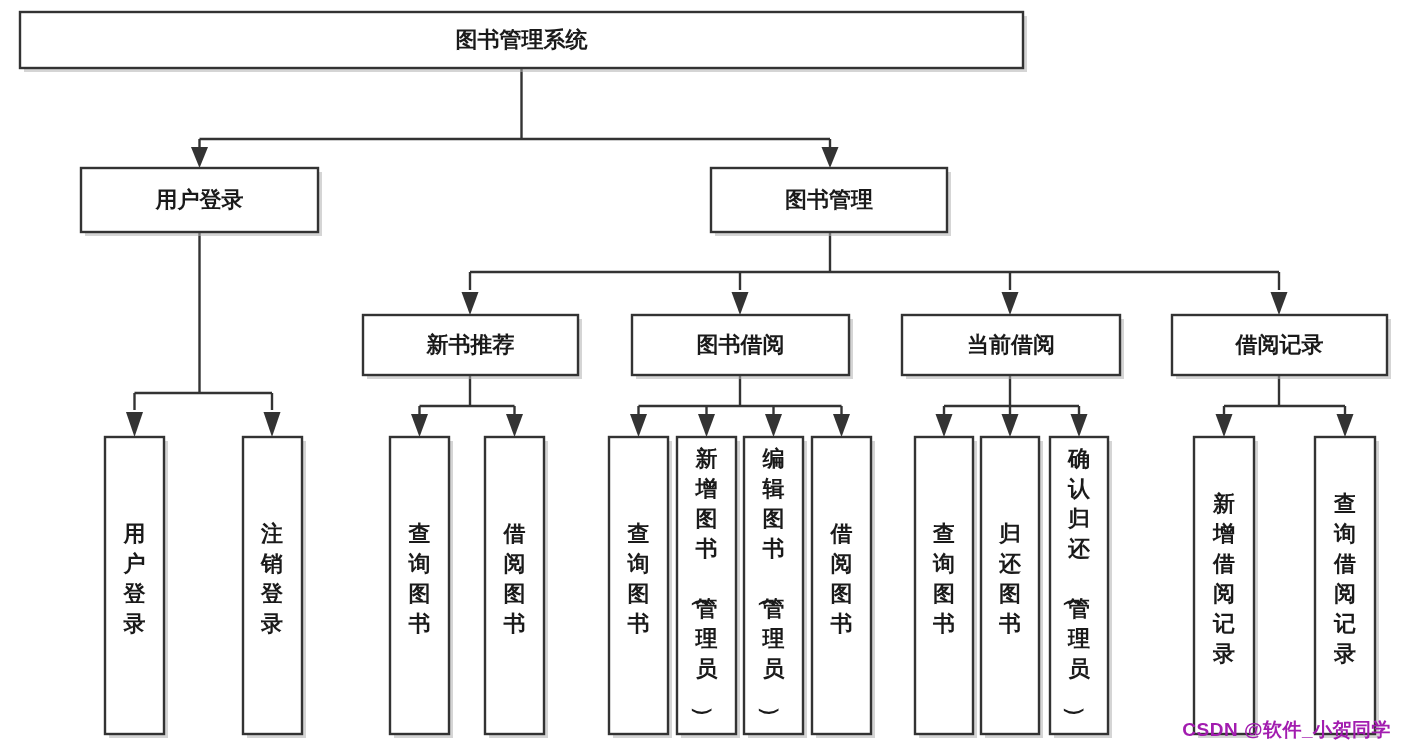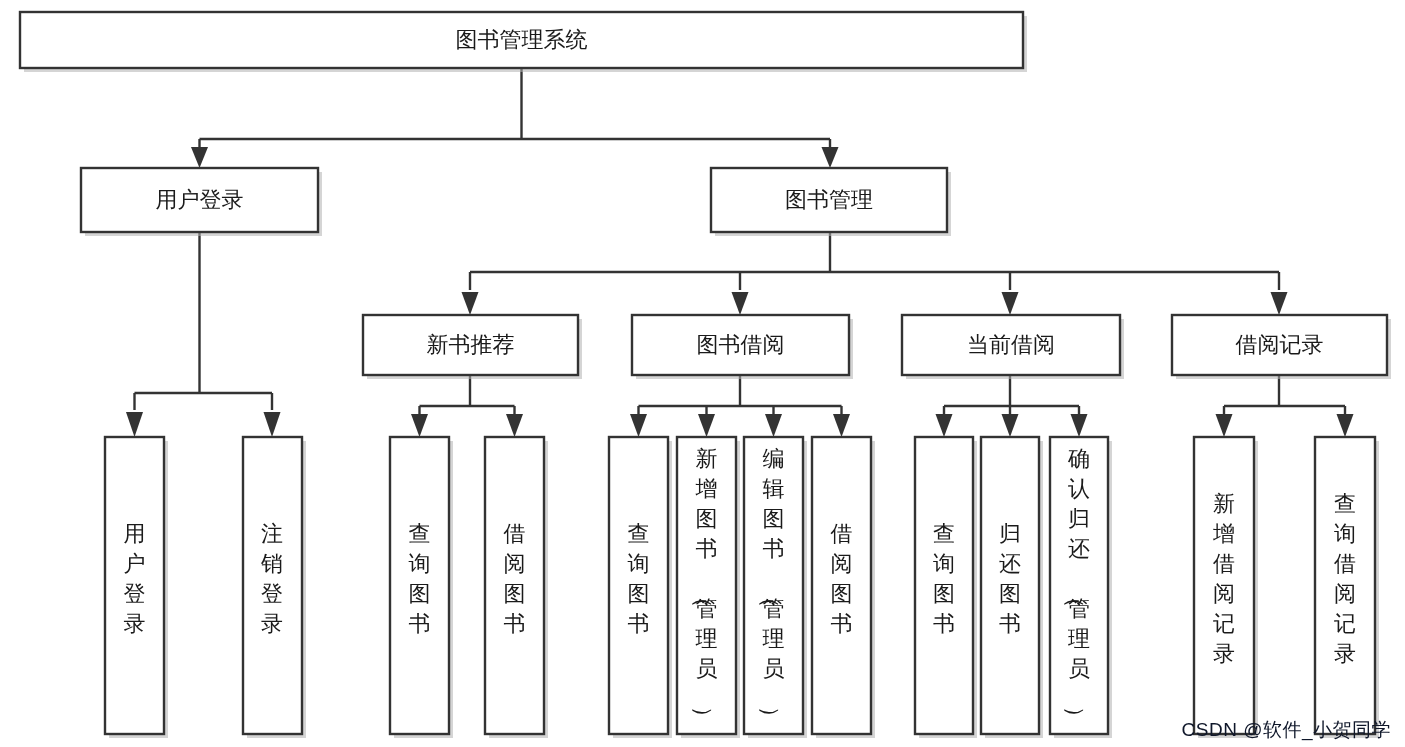--- a/index.html
+++ b/index.html
@@ -11,20 +11,21 @@
     width: 1405px;
     height: 747px;
     font-family: "Liberation Sans", "DejaVu Sans", sans-serif;
     overflow: hidden;
     position: relative;
   }
   #diagram-root {
     position: relative;
     width: 1405px;
     height: 747px;
+    font-weight: bold;
   }
   svg.diagram {
     display: block;
     width: 1405px;
     height: 747px;
   }
   .node-rect {
     fill: #ffffff;
     stroke: #333333;
     stroke-width: 2.4;
@@ -55,21 +56,21 @@
     fill: #1a1a1a;
     font-size: 22px;
     text-anchor: middle;
   }
   .watermark {
     position: absolute;
     right: 14px;
     bottom: 4px;
     font-family: "Liberation Sans", "DejaVu Sans", sans-serif;
     font-size: 19px;
-    color: #0f172a;
+    color: #a21caf;
     letter-spacing: 0.5px;
     white-space: nowrap;
     user-select: none;
   }
 </style>
 </head>
 <body>
 
 <div id="diagram-root">
   <svg class="diagram" viewBox="0 0 1405 747" xmlns="http://www.w3.org/2000/svg">

